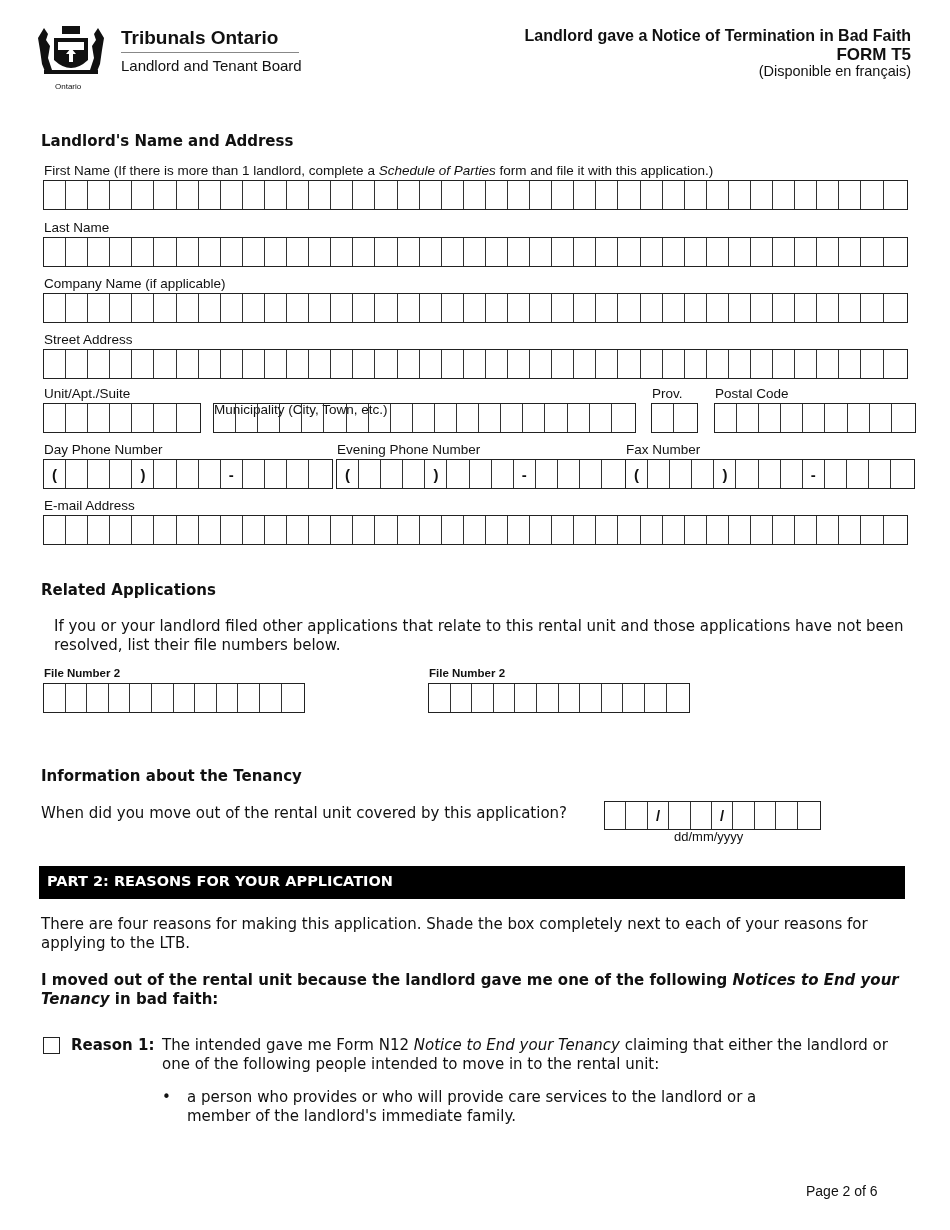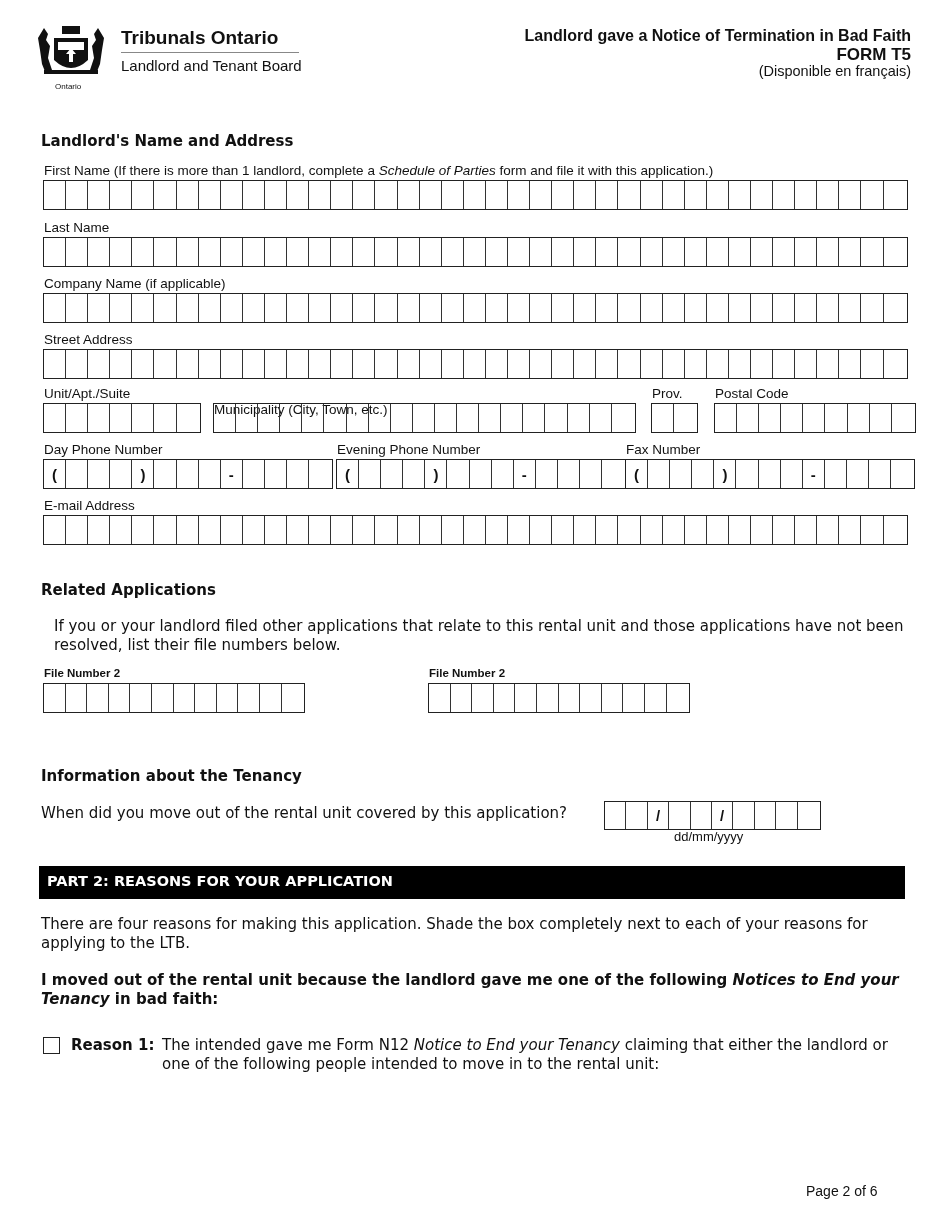--- a/index.html
+++ b/index.html
@@ -439,15 +439,16 @@
 <div class="abs body-text" style="left:41px; top:971px; width:860px; font-weight:bold;">
   <span>I moved out of the rental unit because the landlord gave me one of the following </span><i>Notices to End your Tenancy</i><span> in bad faith:</span>
 </div>
 
 <div class="abs checkbox" style="left:43px; top:1037px;"></div>
 <div class="abs body-text" style="left:71px; top:1036px; font-weight:bold;">Reason 1:</div>
 <div class="abs body-text" style="left:162px; top:1036px; width:740px;">
   <span>The intended gave me Form N12 </span><i>Notice to End your Tenancy</i><span> claiming that either the landlord or one of the following people intended to move in to the rental unit:</span>
 </div>
 <ul class="abs body-text bullets" style="left:162px; top:1088px; width:640px;">
+  <li>a person who provides or who will provide care services to the landlord or a member of the landlord's immediate family.</li>
 </ul>
 
 <div class="abs" style="left:806px; top:1183px; font-size:14px;">Page 2 of 6</div>
 
 </body></html>

